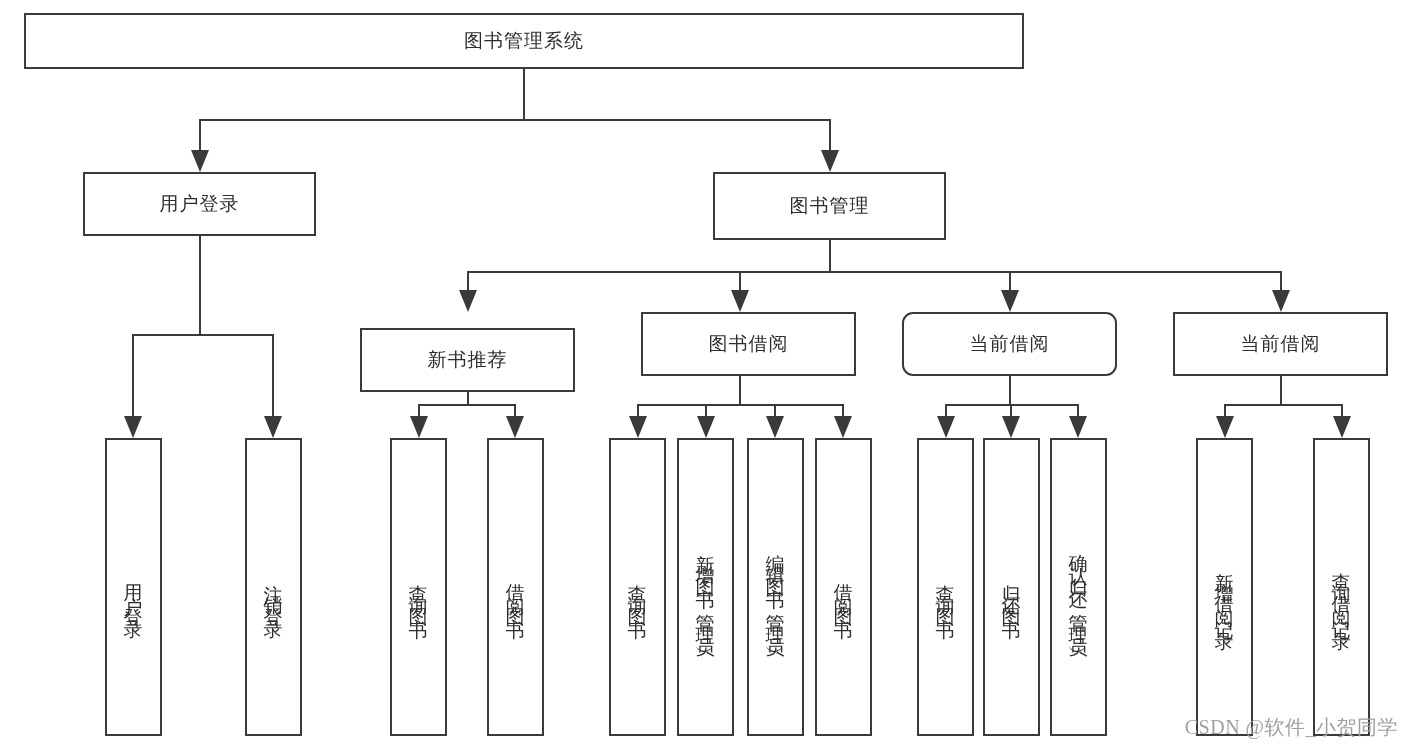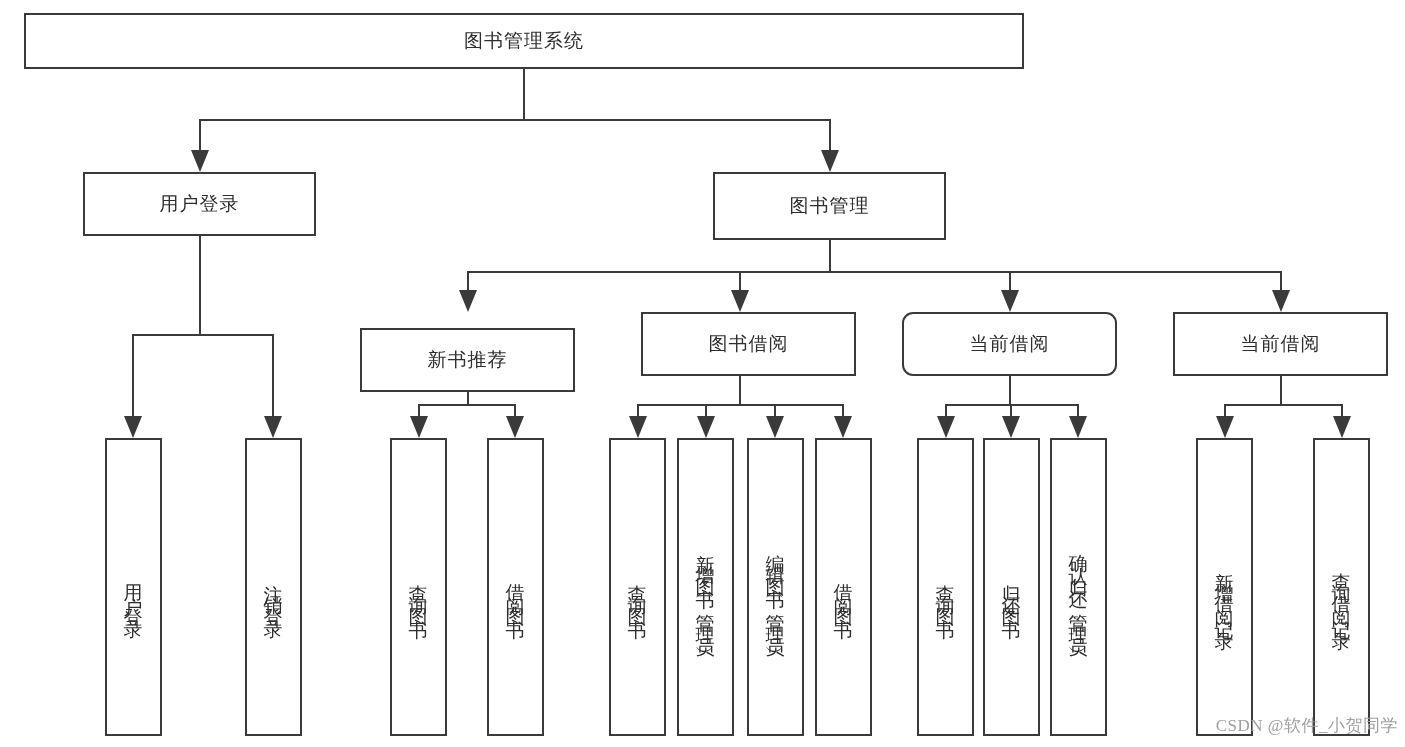--- a/index.html
+++ b/index.html
@@ -27,21 +27,21 @@
   #n-g2{left:902px; top:312px;width:215px;height:64px;border-radius:11px;}
   #n-g3{left:1173px;top:312px;width:215px;height:64px;}
   .leaf{top:438px;width:57px;height:298px;}
   #l-a0{left:105px;}  #l-a1{left:245px;}
   #l-b0{left:390px;}  #l-b1{left:487px;}
   #l-c0{left:609px;}  #l-c1{left:677px;} #l-c2{left:747px;} #l-c3{left:815px;}
   #l-d0{left:917px;}  #l-d1{left:983px;} #l-d2{left:1050px;}
   #l-e0{left:1196px;} #l-e1{left:1313px;}
   .watermark{
     position:absolute;top:714px;right:7px;z-index:5;
-    font-size:17px;letter-spacing:0.5px;color:#a0a0a0;white-space:nowrap;
+    font-size:20px;letter-spacing:0.5px;color:#a0a0a0;white-space:nowrap;
   }
 </style>
 </head>
 <body>
 
 <div class="canvas">
 
   <svg class="wires" width="1405" height="747" viewBox="0 0 1405 747">
     <g stroke="#3a3a3a" stroke-width="2" fill="none" stroke-linecap="square">
 

